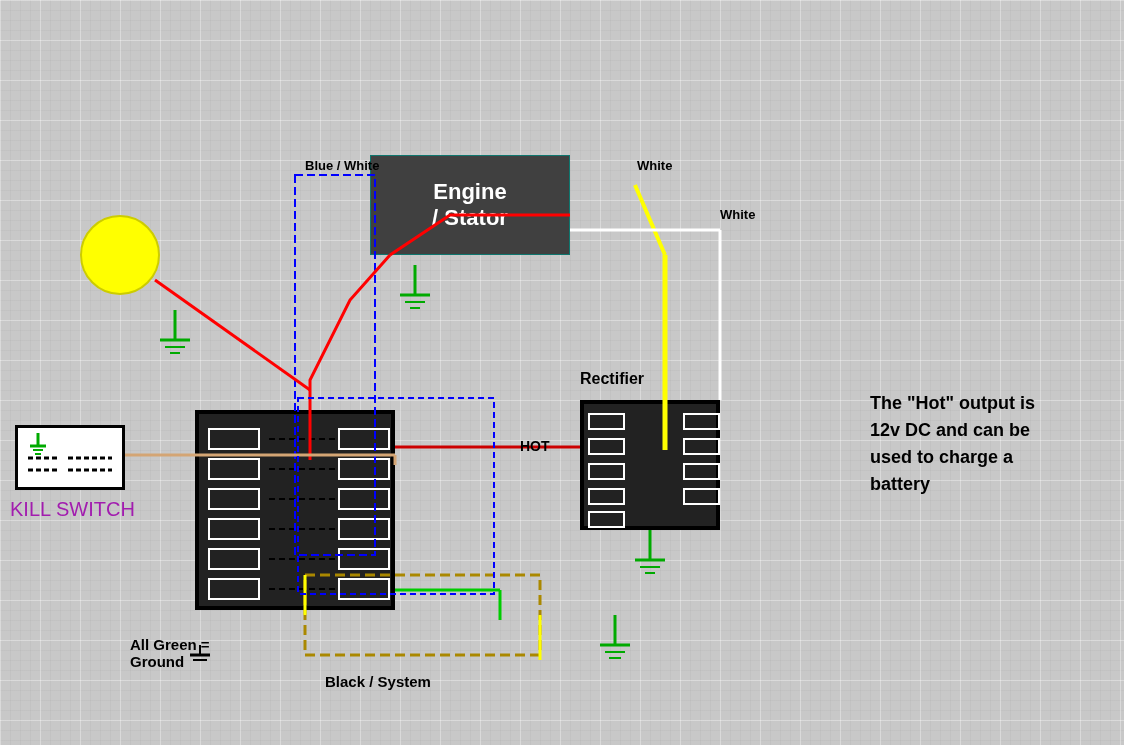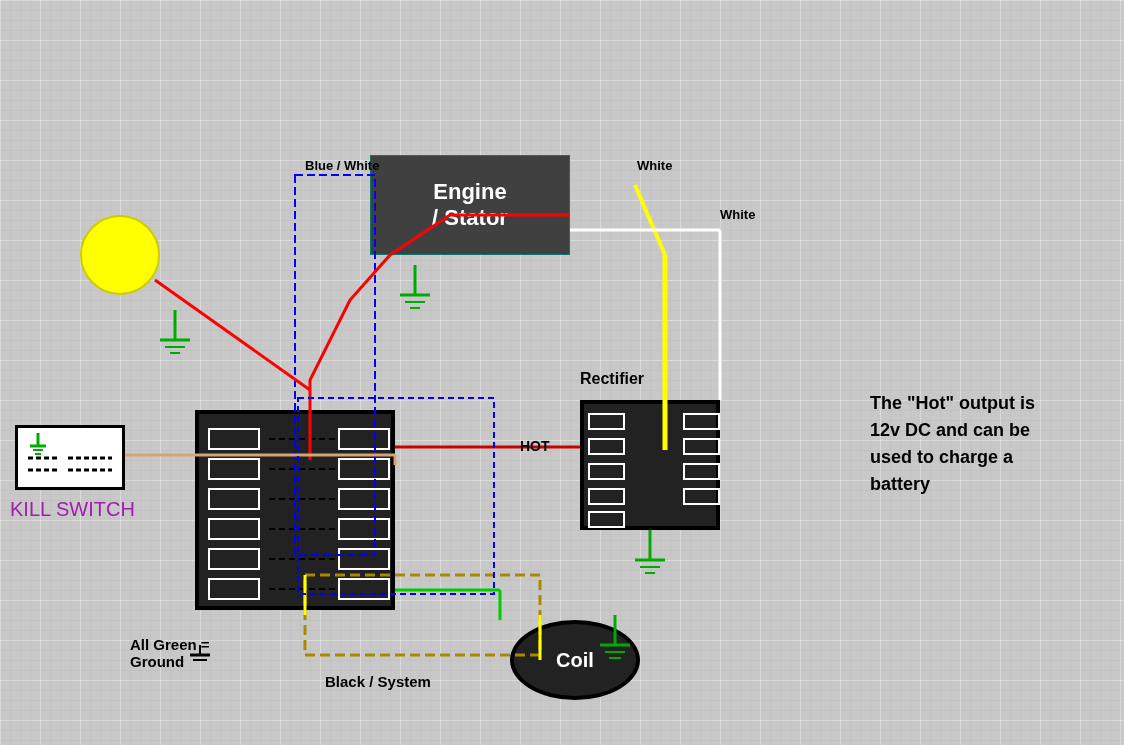--- a/index.html
+++ b/index.html
@@ -282,23 +282,20 @@
       <rect x="5" y="85" width="35" height="15" fill="none" stroke="white" stroke-width="2"></rect>
       <rect x="5" y="108" width="35" height="15" fill="none" stroke="white" stroke-width="2"></rect>
       <rect x="100" y="10" width="35" height="15" fill="none" stroke="white" stroke-width="2"></rect>
       <rect x="100" y="35" width="35" height="15" fill="none" stroke="white" stroke-width="2"></rect>
       <rect x="100" y="60" width="35" height="15" fill="none" stroke="white" stroke-width="2"></rect>
       <rect x="100" y="85" width="35" height="15" fill="none" stroke="white" stroke-width="2"></rect>
     </svg>
   </div>
   <div class="rectifier-label">Rectifier</div>
 
-  <div class="coil-box">
-    <span>Coil</span>
-  </div>
 
   <svg class="wire-svg">
 
     <rect x="295" y="175" width="80" height="380" fill="none" stroke="blue" stroke-width="2" stroke-dasharray="8,4"></rect>
 
     <polyline points="390,255 350,300 310,380 310,460" fill="none" stroke="red" stroke-width="3"></polyline>
 
     <polyline points="390,255 450,215 570,215" fill="none" stroke="red" stroke-width="3"></polyline>
 
     <line x1="665" y1="255" x2="665" y2="450" stroke="yellow" stroke-width="5"></line>

